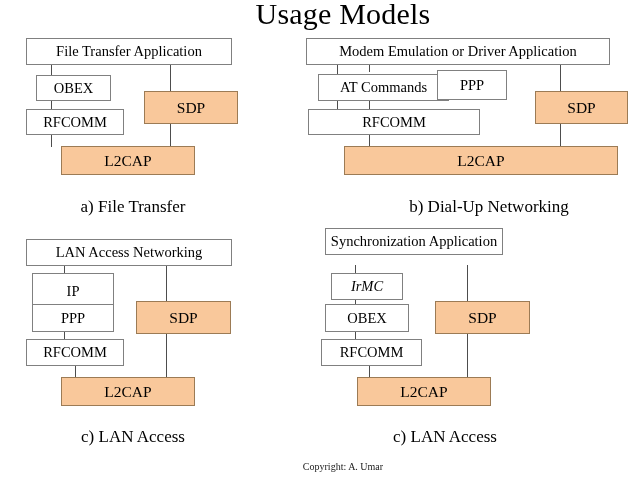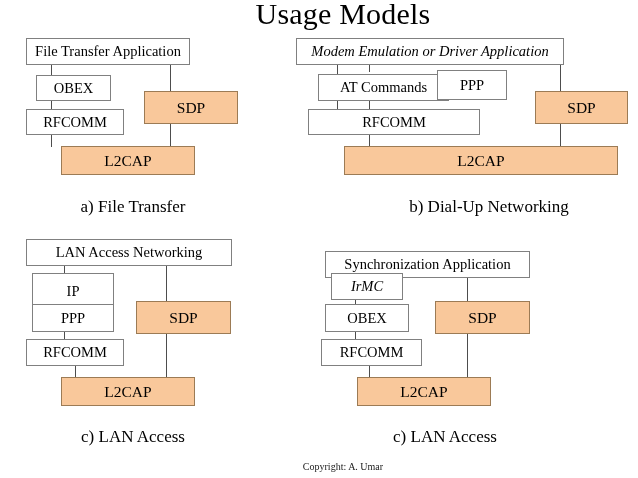--- a/index.html
+++ b/index.html
@@ -98,21 +98,21 @@
   <div id="slide-title">Usage Models</div>
 
   <div>
 
     <div class="vline" style="left:27px;  top:64px;  height:12px;"></div>
     <div class="vline" style="left:27px;  top:100px; height:10px;"></div>
     <div class="vline" style="left:27px;  top:134px; height:13px;"></div>
     <div class="vline" style="left:146px; top:64px;  height:28px;"></div>
     <div class="vline" style="left:146px; top:124px; height:23px;"></div>
 
-    <div class="node" style="left:2px;  top:38px;  width:164px; height:27px;">
+    <div class="node" style="left:2px;  top:38px;  width:206px; height:27px;">
       <span>File Transfer Application</span>
     </div>
 
     <div class="node" style="left:12px; top:75px;  width:75px;  height:26px;">
       <span>OBEX</span>
     </div>
 
     <div class="node" style="left:2px;  top:109px; width:98px;  height:26px;">
       <span>RFCOMM</span>
     </div>
@@ -131,21 +131,21 @@
   <div>
 
     <div class="vline" style="left:313px; top:64px;  height:12px;"></div>
     <div class="vline" style="left:313px; top:100px; height:10px;"></div>
     <div class="vline" style="left:345px; top:64px;  height:8px;"></div>
     <div class="vline" style="left:345px; top:100px; height:10px;"></div>
     <div class="vline" style="left:345px; top:134px; height:13px;"></div>
     <div class="vline" style="left:536px; top:64px;  height:28px;"></div>
     <div class="vline" style="left:536px; top:124px; height:23px;"></div>
 
-    <div class="node" style="left:272px; top:38px;  width:268px; height:27px;font-style:italic;">
+    <div class="node" style="left:282px; top:38px;  width:304px; height:27px;">
       <span>Modem Emulation or Driver Application</span>
     </div>
 
     <div class="node" style="left:294px; top:74px;  width:131px; height:27px;">
       <span>AT Commands</span>
     </div>
 
     <div class="node" style="left:413px; top:70px;  width:70px;  height:30px;">
       <span>PPP</span>
     </div>
@@ -203,21 +203,21 @@
 
   <div>
 
     <div class="vline" style="left:331px; top:265px; height:9px;"></div>
     <div class="vline" style="left:331px; top:300px; height:5px;"></div>
     <div class="vline" style="left:331px; top:332px; height:8px;"></div>
     <div class="vline" style="left:345px; top:365px; height:13px;"></div>
     <div class="vline" style="left:443px; top:265px; height:38px;"></div>
     <div class="vline" style="left:443px; top:334px; height:44px;"></div>
 
-    <div class="node" style="left:301px; top:251px; width:205px; height:27px;">
+    <div class="node" style="left:301px; top:228px; width:178px; height:27px;">
       <span>Synchronization Application</span>
     </div>
 
     <div class="node" style="left:307px; top:273px; width:72px;  height:27px;font-style:italic;">
       <span>IrMC</span>
     </div>
 
     <div class="node" style="left:301px; top:304px; width:84px;  height:28px;">
       <span>OBEX</span>
     </div>

